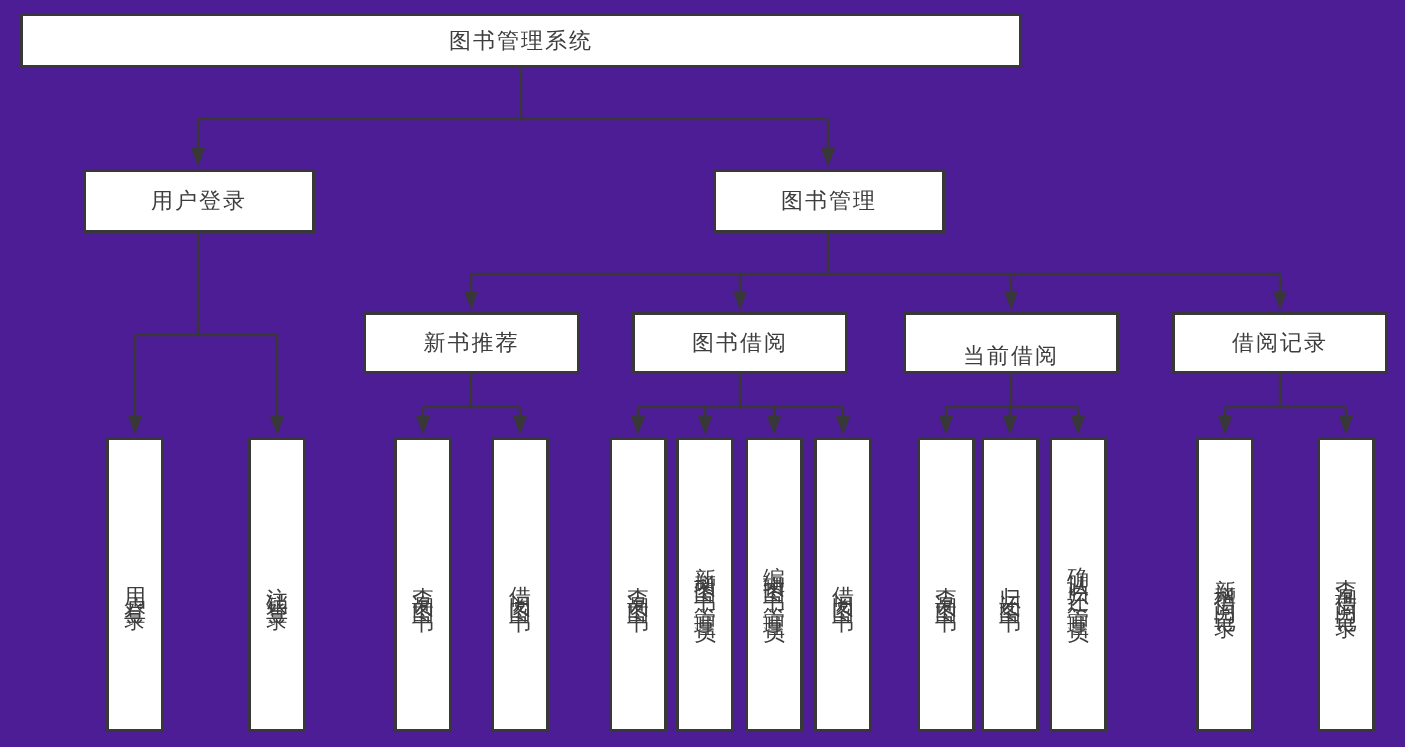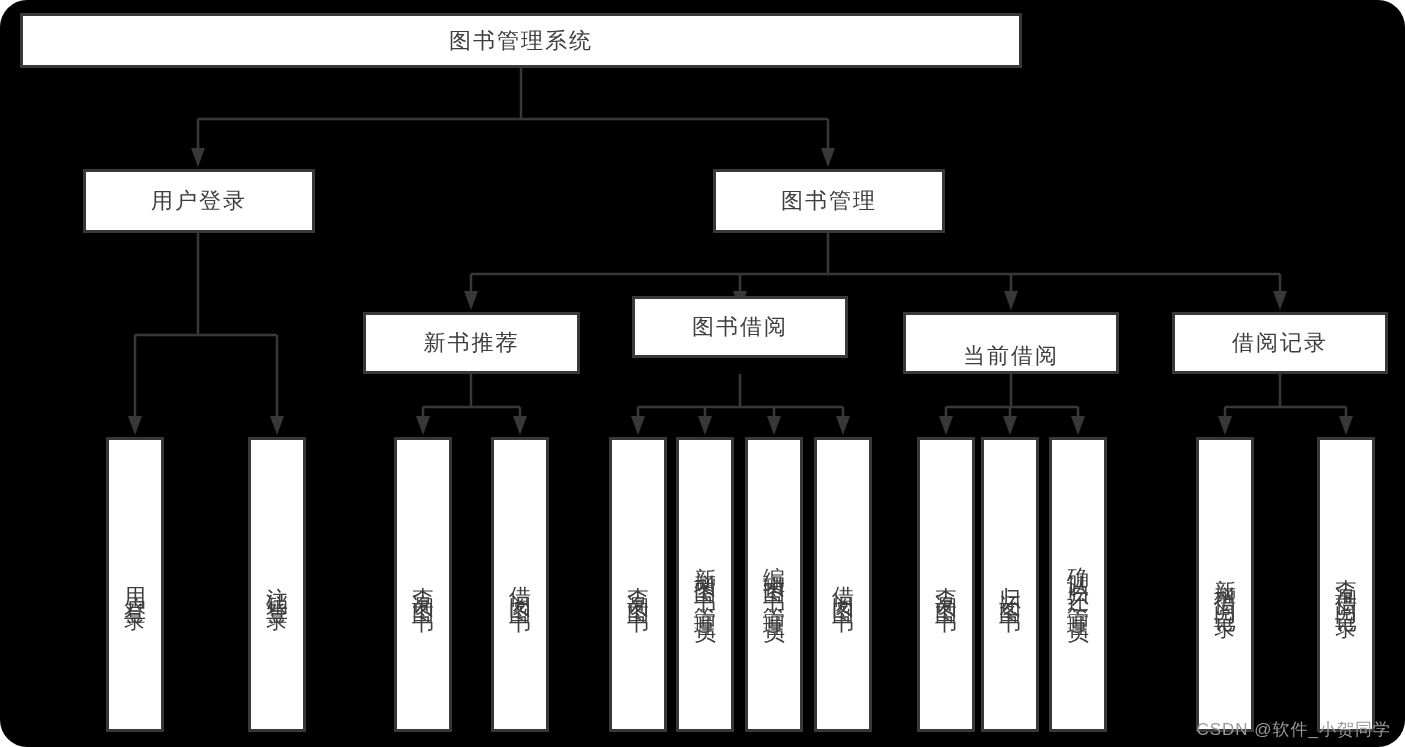--- a/index.html
+++ b/index.html
@@ -1,23 +1,22 @@
 <!DOCTYPE html>
 <html><head>
 <meta charset="utf-8">
 <style>
   html,body{margin:0;padding:0;background:#ffffff;}
   #stage{
     position:relative;
     width:1405px;height:747px;
-    background:#000000;
+    background:#4c1d95;
     font-family:"Liberation Sans", sans-serif;
     color:#3b3b3b;
     overflow:hidden;
-    border-radius:27px;
   }
   #connectors{position:absolute;left:0;top:0;width:1405px;height:747px;}
   .node{
     position:absolute;
     box-sizing:border-box;
     border:3px solid #383838;
     background:#ffffff;
     display:flex;
     align-items:center;
     justify-content:center;
@@ -105,21 +104,21 @@
   <div class="node" style="left:83px;top:169px;width:232px;height:64px;">
     <span class="hlabel">用户登录</span>
   </div>
   <div class="node" style="left:363px;top:312px;width:217px;height:62px;">
     <span class="hlabel">新书推荐</span>
   </div>
 
   <div class="node" style="left:713px;top:169px;width:232px;height:64px;">
     <span class="hlabel">图书管理</span>
   </div>
-  <div class="node" style="left:632px;top:296px;width:216px;height:62px;">
+  <div class="node" style="left:632px;top:312px;width:216px;height:62px;">
     <span class="hlabel">图书借阅</span>
   </div>
   <div class="node" style="left:903px;top:312px;width:216px;height:62px;align-items:flex-end;">
     <span class="hlabel">当前借阅</span>
   </div>
   <div class="node" style="left:1172px;top:312px;width:216px;height:62px;">
     <span class="hlabel">借阅记录</span>
   </div>
 
   <div class="node leaf" style="left:106px;top:437px;width:58px;height:295px;">
@@ -159,15 +158,14 @@
     <span class="vtext">确认归还（管理员）</span>
   </div>
 
   <div class="node leaf" style="left:1196px;top:437px;width:58px;height:295px;">
     <span class="vtext">新增借阅记录</span>
   </div>
   <div class="node leaf" style="left:1317px;top:437px;width:58px;height:295px;">
     <span class="vtext">查询借阅记录</span>
   </div>
 
-  <div id="watermark">CSDN @软件_小贺同学</div>
 
 </div>
 
 </body></html>

